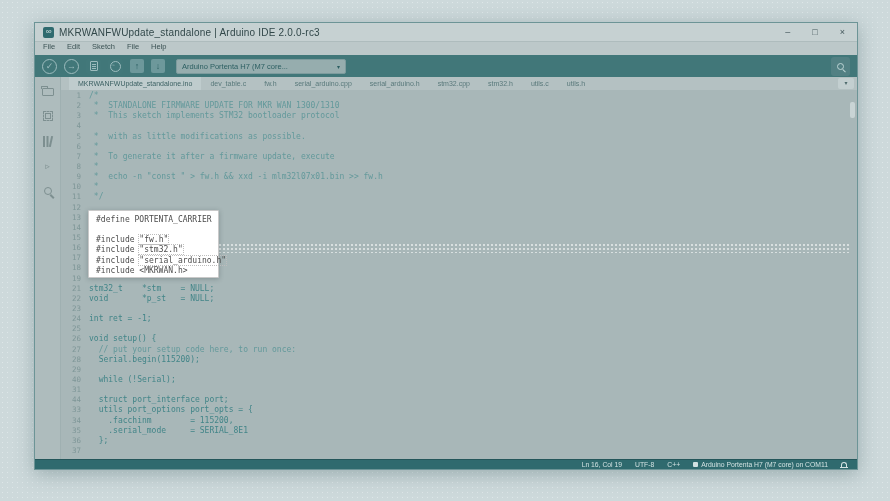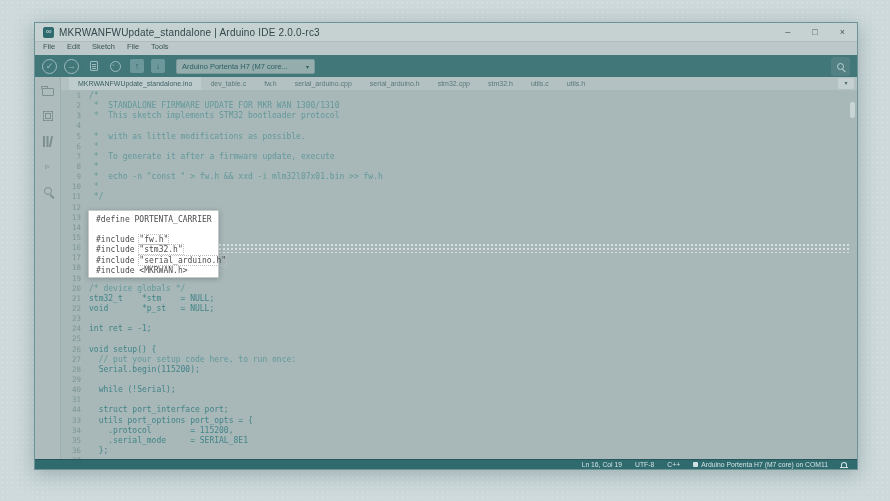--- a/index.html
+++ b/index.html
@@ -50,21 +50,21 @@
   }
   .doc-glyph { width:8px; height:10px; border:1px solid #9dbcbe; border-radius:1px; position:relative; }
   .doc-glyph::after { content:""; position:absolute; left:1px; top:2px; width:4px; height:1px; background:#9dbcbe; box-shadow:0 2px 0 #9dbcbe, 0 4px 0 #9dbcbe; }
   .circ-glyph { width:11px; height:11px; border:1.2px solid #9dbcbe; border-radius:50%; position:relative; }
   .circ-glyph::after { content:"◦◦"; position:absolute; left:0.5px; top:0.5px; font-size:6px; color:#9dbcbe; letter-spacing:-1px; }
   .tbtn-mini {
     width:14px; height:14px; border-radius:2px; background:#6d989b;
     color:#2c5f62; display:flex; align-items:center; justify-content:center; font-size:9px;
   }
   .board-select {
-    margin-left:4px; height:15px; width:139px; background:#96adae;
+    margin-left:4px; height:15px; width:170px; background:#96adae;
     border:1px solid #7d9b9d; border-radius:2px; display:flex; align-items:center;
     padding:0 5px; gap:4px;
   }
   .board-select .btext { font-size:7.5px; color:#2c5f62; white-space:nowrap; overflow:hidden; flex:1; }
   .board-select .caret { font-size:6px; color:#2c5f62; }
   .toolbar .spacer { flex:1; }
   .tbtn-monitor {
     width:19px; height:19px; border-radius:3px; background:#528083;
     display:flex; align-items:center; justify-content:center;
   }
@@ -156,21 +156,21 @@
 
   <div class="menubar" id="menubar">
     <span class="menuitem">File</span>
 
     <span class="menuitem">Edit</span>
 
     <span class="menuitem">Sketch</span>
 
     <span class="menuitem">File</span>
 
-    <span class="menuitem">Tools</span>
+    <span class="menuitem">Help</span>
   </div>
 
   <div class="toolbar">
     <div class="tbtn-circle"><span>✓</span></div>
     <div class="tbtn-circle"><span>→</span></div>
     <div class="tbtn-sq">
         <span class="doc-glyph"></span>
       </div>
     <div class="tbtn-sq">
         <span class="circ-glyph"></span>
@@ -322,24 +322,20 @@
     <div class="code-line">
       <span class="ln">18</span>
       <span class="lt">#include &lt;MKRWAN.h&gt;</span>
     </div>
 
     <div class="code-line">
       <span class="ln">19</span>
       <span class="lt"></span>
     </div>
 
-    <div class="code-line">
-      <span class="ln">20</span>
-      <span class="lt cm">/* device globals */</span>
-    </div>
 
     <div class="code-line">
       <span class="ln">21</span>
       <span class="lt">stm32_t    *stm    = NULL;</span>
     </div>
 
     <div class="code-line">
       <span class="ln">22</span>
       <span class="lt">void       *p_st   = NULL;</span>
     </div>
@@ -394,21 +390,21 @@
       <span class="lt">  struct port_interface port;</span>
     </div>
 
     <div class="code-line">
       <span class="ln">33</span>
       <span class="lt">  utils port_options port_opts = {</span>
     </div>
 
     <div class="code-line">
       <span class="ln">34</span>
-      <span class="lt">    .protocol        = 115200,</span>
+      <span class="lt">    .facchinm        = 115200,</span>
     </div>
 
     <div class="code-line">
       <span class="ln">35</span>
       <span class="lt">    .serial_mode     = SERIAL_8E1</span>
     </div>
 
     <div class="code-line">
       <span class="ln">36</span>
       <span class="lt">  };</span>

